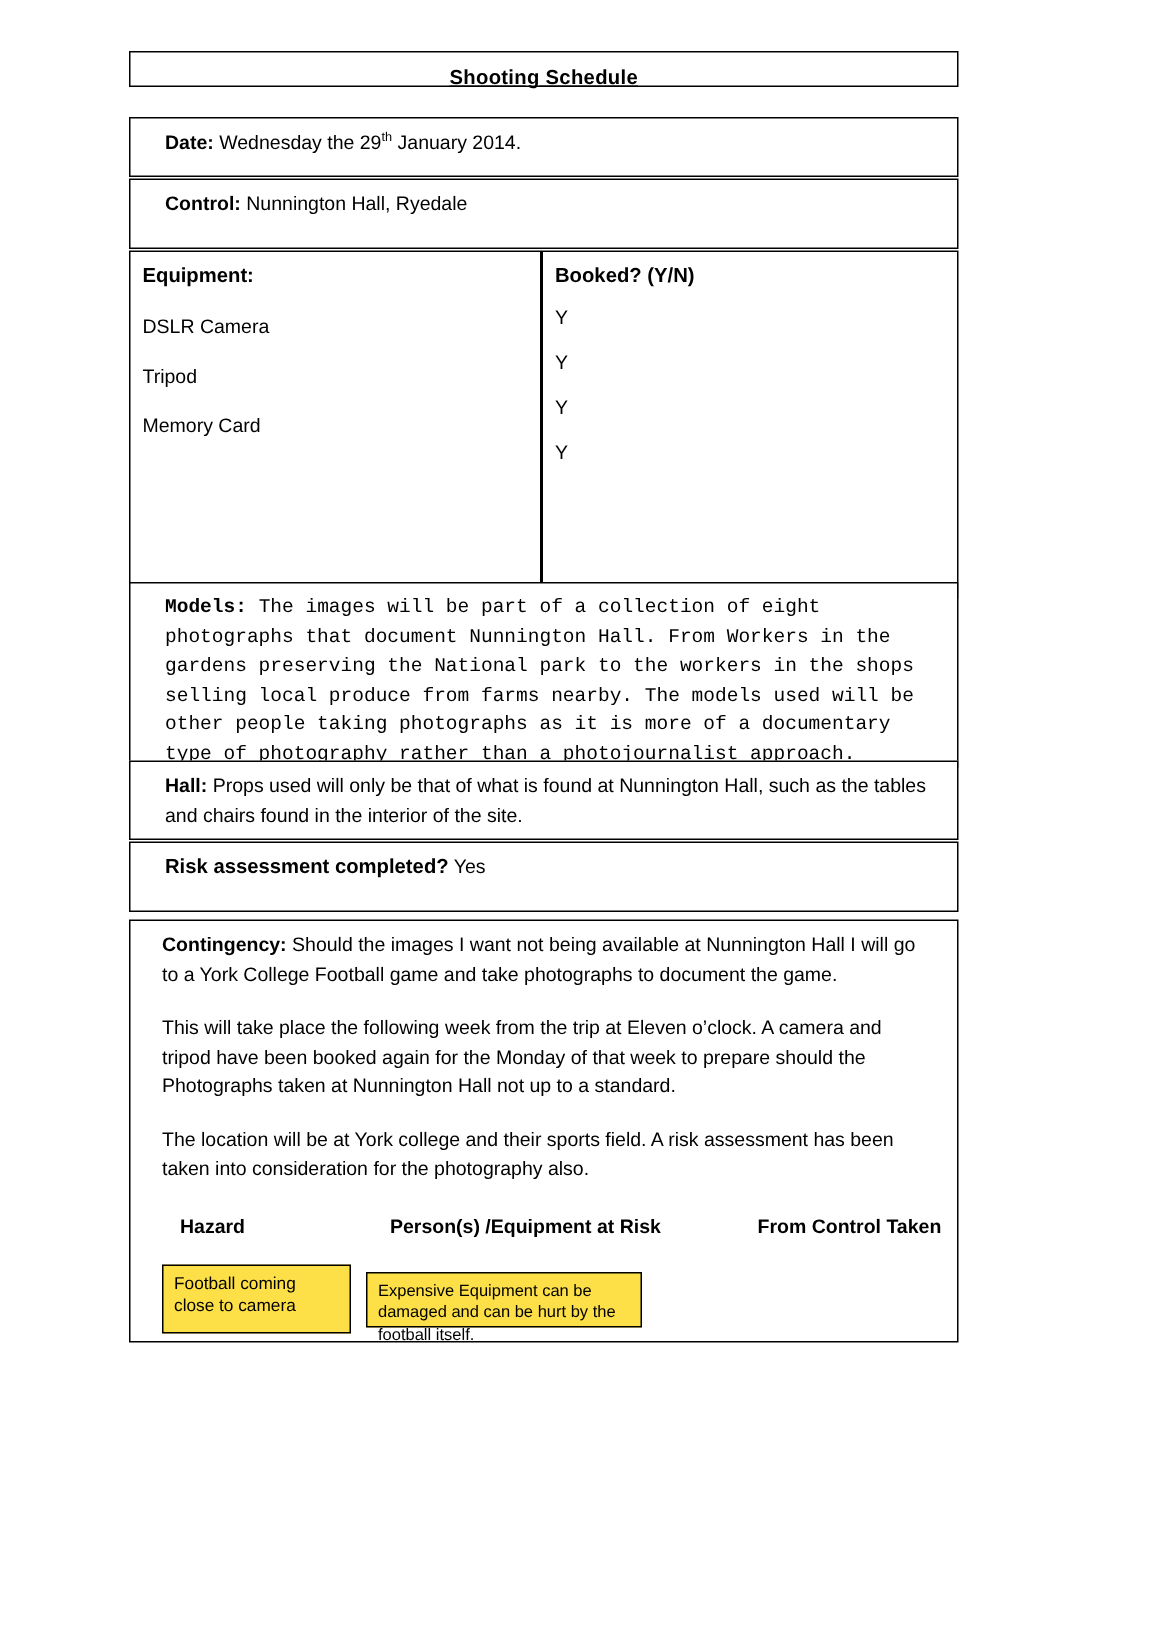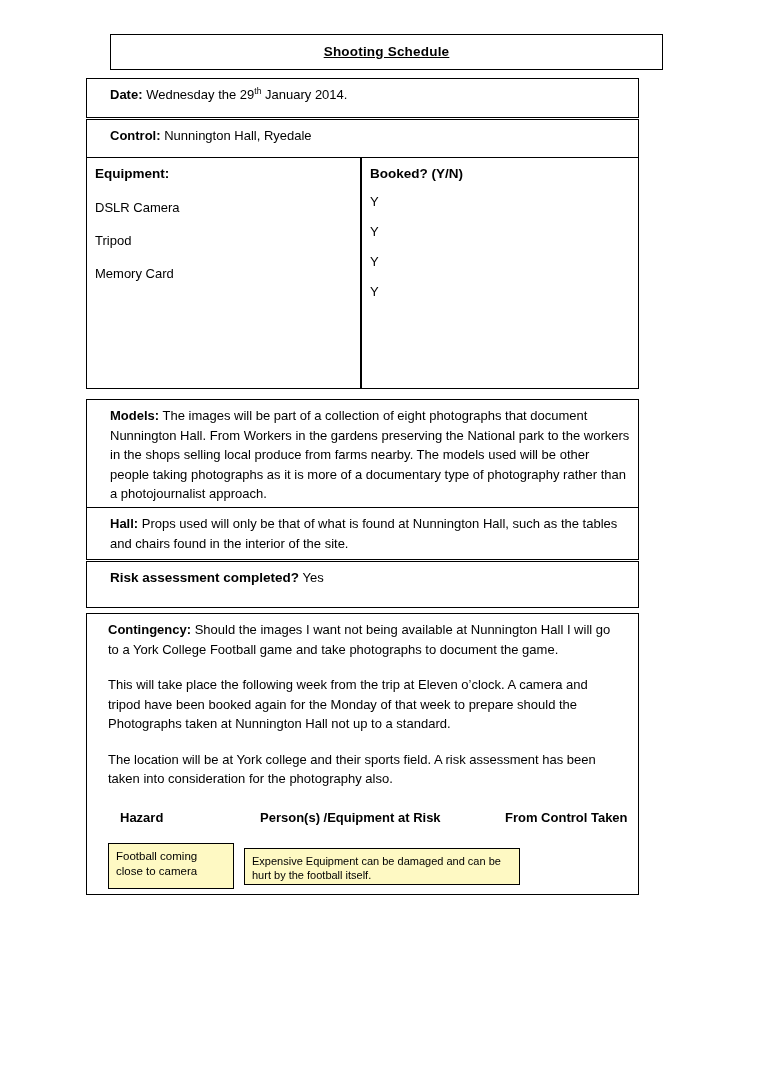--- a/index.html
+++ b/index.html
@@ -35,22 +35,21 @@
     background: #ffffff;
   }
 
   .pad {
     padding: 6px 7px 6px 7px;
   }
 
   
   .title-box {
     top: 34px;
-    height: 36px;
-    margin-left: 24px;
+    height: 24px;
   }
   .title-text {
     text-align: center;
     font-weight: bold;
     font-size: 13.5px;
     line-height: 21px;
     text-decoration: underline;
     letter-spacing: 0.2px;
   }
 
@@ -74,21 +73,21 @@
   }
 
   
   .location-box {
     top: 119px;
     height: 47px;
   }
 
   
   .equip-box {
-    top: 157px;
+    top: 167px;
     height: 232px;
     padding: 0;
   }
   .equip-grid {
     position: relative;
     width: 100%;
     height: 100%;
   }
   .equip-divider {
     position: absolute;
@@ -132,22 +131,23 @@
     margin-bottom: 8px;
   }
   .booked-item {
     font-size: 13px;
     line-height: 19px;
     margin-bottom: 11px;
   }
 
   
   .models-box {
-    top: 399px;
+    top: 388px;
     height: 124px;
+    font-family: Liberation Mono, monospace;
   }
 
   
   .props-box {
     top: 507px;
     height: 53px;
   }
 
   
   .risk-box {
@@ -194,35 +194,35 @@
 
   
   .hazard-area {
     position: relative;
     height: 92px;
   }
   .hz-box {
     position: absolute;
     border: 1.2px solid #000000;
     box-sizing: border-box;
-    background: #fef9c3;
+    background: #fde047;
     font-size: 11.5px;
     line-height: 15px;
     padding: 5px 7px;
   }
   .hz-box-1 {
     left: 0px;
     top: 4px;
     width: 126px;
     height: 46px;
   }
   .hz-box-2 {
     left: 136px;
     top: 9px;
-    width: 276px;
+    width: 184px;
     height: 37px;
     font-size: 11px;
     line-height: 14.5px;
   }
   .hz-box-3 {
     left: 380px;
     top: 2px;
     width: 156px;
     height: 77px;
     font-size: 10.5px;

